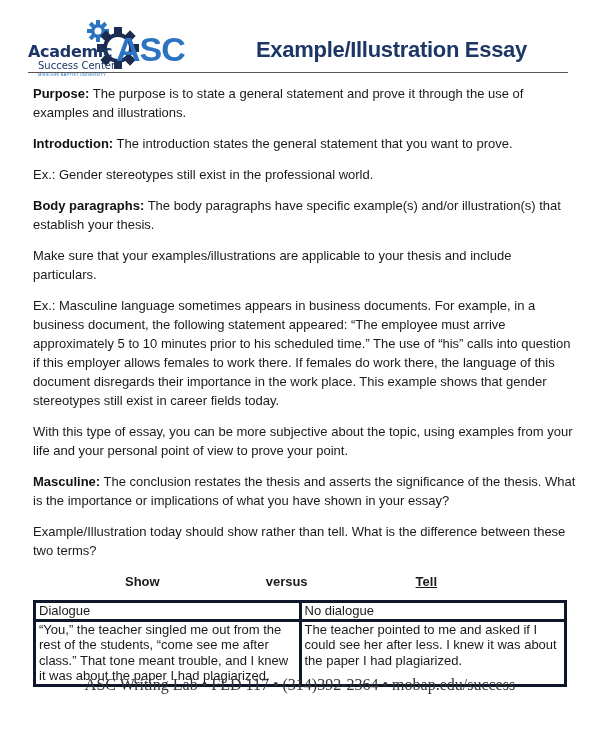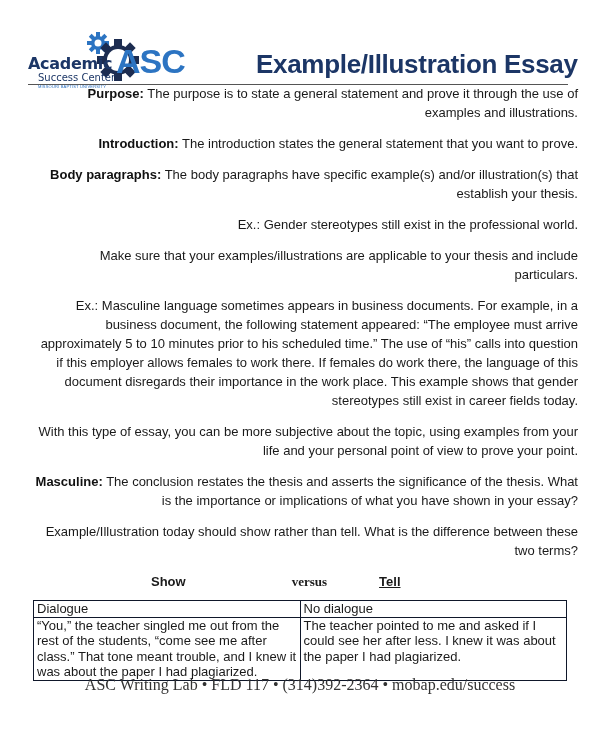--- a/index.html
+++ b/index.html
@@ -1,41 +1,41 @@
 <!DOCTYPE html>
 <html><head>
   <meta charset="utf-8">
   <style>
     html, body { margin: 0; padding: 0; background: #ffffff; }
     body { width: 600px; height: 730px; position: relative; overflow: hidden;
            font-family: "Liberation Sans", sans-serif; color: #1a1a1a; }
-    .header { position: absolute; left: 0; top: 16px; width: 600px; height: 80px; }
+    .header { position: absolute; left: 0; top: 4px; width: 600px; height: 80px; }
     .logo { position: absolute; left: 28px; top: 12px; width: 150px; height: 55px; }
     .logo-academic { position: absolute; left: 0; top: 26px; font-size: 16px; font-weight: bold;
                      color: #1c3666; letter-spacing: -0.3px; font-family: "DejaVu Sans", sans-serif; }
     .logo-success { position: absolute; left: 10px; top: 44px; font-size: 10px; color: #1c3666;
                     font-family: "DejaVu Sans", sans-serif; }
     .logo-mbu { position: absolute; left: 10px; top: 56px; font-size: 4px; color: #2a6fc0; letter-spacing: 0.2px; }
     .logo-gear-small { position: absolute; left: 58px; top: 3px; }
     .logo-gear-big { position: absolute; left: 68px; top: 10px; }
     .logo-asc { position: absolute; left: 88px; top: 14px; font-size: 34px; font-weight: bold;
                 color: #2c74c2; letter-spacing: -1px; }
-    .title { position: absolute; left: 256px; top: 33px; font-size: 26px; font-weight: bold; color: #1c3666;
+    .title { position: absolute; left: 256px; top: 33px; font-size: 22px; font-weight: bold; color: #1c3666;
              letter-spacing: -0.3px; }
     .rule { position: absolute; left: 28px; top: 68px; width: 540px; height: 1px; background: #555; }
     .content { position: absolute; left: 33px; top: 84px; width: 545px; font-size: 13px; line-height: 19px; }
-    .content p { margin: 0 0 12px 0; text-align: right; }
+    .content p { margin: 0 0 12px 0; }
     .content b { color: #111; }
     .svt { display: flex; margin-top: 2px; margin-bottom: 9px; font-weight: bold; font-size: 13px; }
     .svt span { display: block; }
-    .svt .show { margin-left: 118px; }
-    .svt .versus { margin-left: 106px; font-family: Liberation Serif, serif; }
-    .svt .tell { margin-left: 52px; text-decoration: underline; }
+    .svt .show { margin-left: 92px; }
+    .svt .versus { margin-left: 106px; }
+    .svt .tell { margin-left: 108px; text-decoration: underline; }
     table { border-collapse: collapse; width: 534px; font-size: 13px; line-height: 15.5px; }
-    td { border: 1px solid #0f172a; padding: 0 3px; vertical-align: top; width: 50%; }
+    td { border: 3px solid #0f172a; padding: 0 3px; vertical-align: top; width: 50%; }
     .footer { position: absolute; left: 0; width: 600px; top: 676px; text-align: center;
               font-family: "Liberation Serif", serif; font-size: 16px; color: #333; }
   </style>
 </head>
 <body>
 
 <div class="header">
   <div class="logo">
     <svg class="logo-gear-small" width="24" height="24" viewBox="0 0 24 24">
       <g fill="#2c74c2">
@@ -70,22 +70,22 @@
     <span class="logo-mbu">MISSOURI BAPTIST UNIVERSITY</span>
     <span class="logo-asc">ASC</span>
   </div>
   <div class="title">Example/Illustration Essay</div>
   <div class="rule"></div>
 </div>
 
 <div class="content">
   <p><b>Purpose:</b><span> The purpose is to state a general statement and prove it through the use of examples and illustrations.</span></p>
   <p><b>Introduction:</b><span> The introduction states the general statement that you want to prove.</span></p>
+  <p>Ex.: Gender stereotypes still exist in the professional world.</p>
   <p><b>Body paragraphs:</b><span> The body paragraphs have specific example(s) and/or illustration(s) that establish your thesis.</span></p>
-  <p>Ex.: Gender stereotypes still exist in the professional world.</p>
   <p>Make sure that your examples/illustrations are applicable to your thesis and include particulars.</p>
   <p>Ex.: Masculine language sometimes appears in business documents. For example, in a business document, the following statement appeared: “The employee must arrive approximately 5 to 10 minutes prior to his scheduled time.” The use of “his” calls into question if this employer allows females to work there. If females do work there, the language of this document disregards their importance in the work place. This example shows that gender stereotypes still exist in career fields today.</p>
   <p>With this type of essay, you can be more subjective about the topic, using examples from your life and your personal point of view to prove your point.</p>
   <p><b>Masculine:</b><span> The conclusion restates the thesis and asserts the significance of the thesis. What is the importance or implications of what you have shown in your essay?</span></p>
   <p>Example/Illustration today should show rather than tell. What is the difference between these two terms?</p>
 
   <div class="svt">
     <span class="show">Show</span>
     <span class="versus">versus</span>
     <span class="tell">Tell</span>

